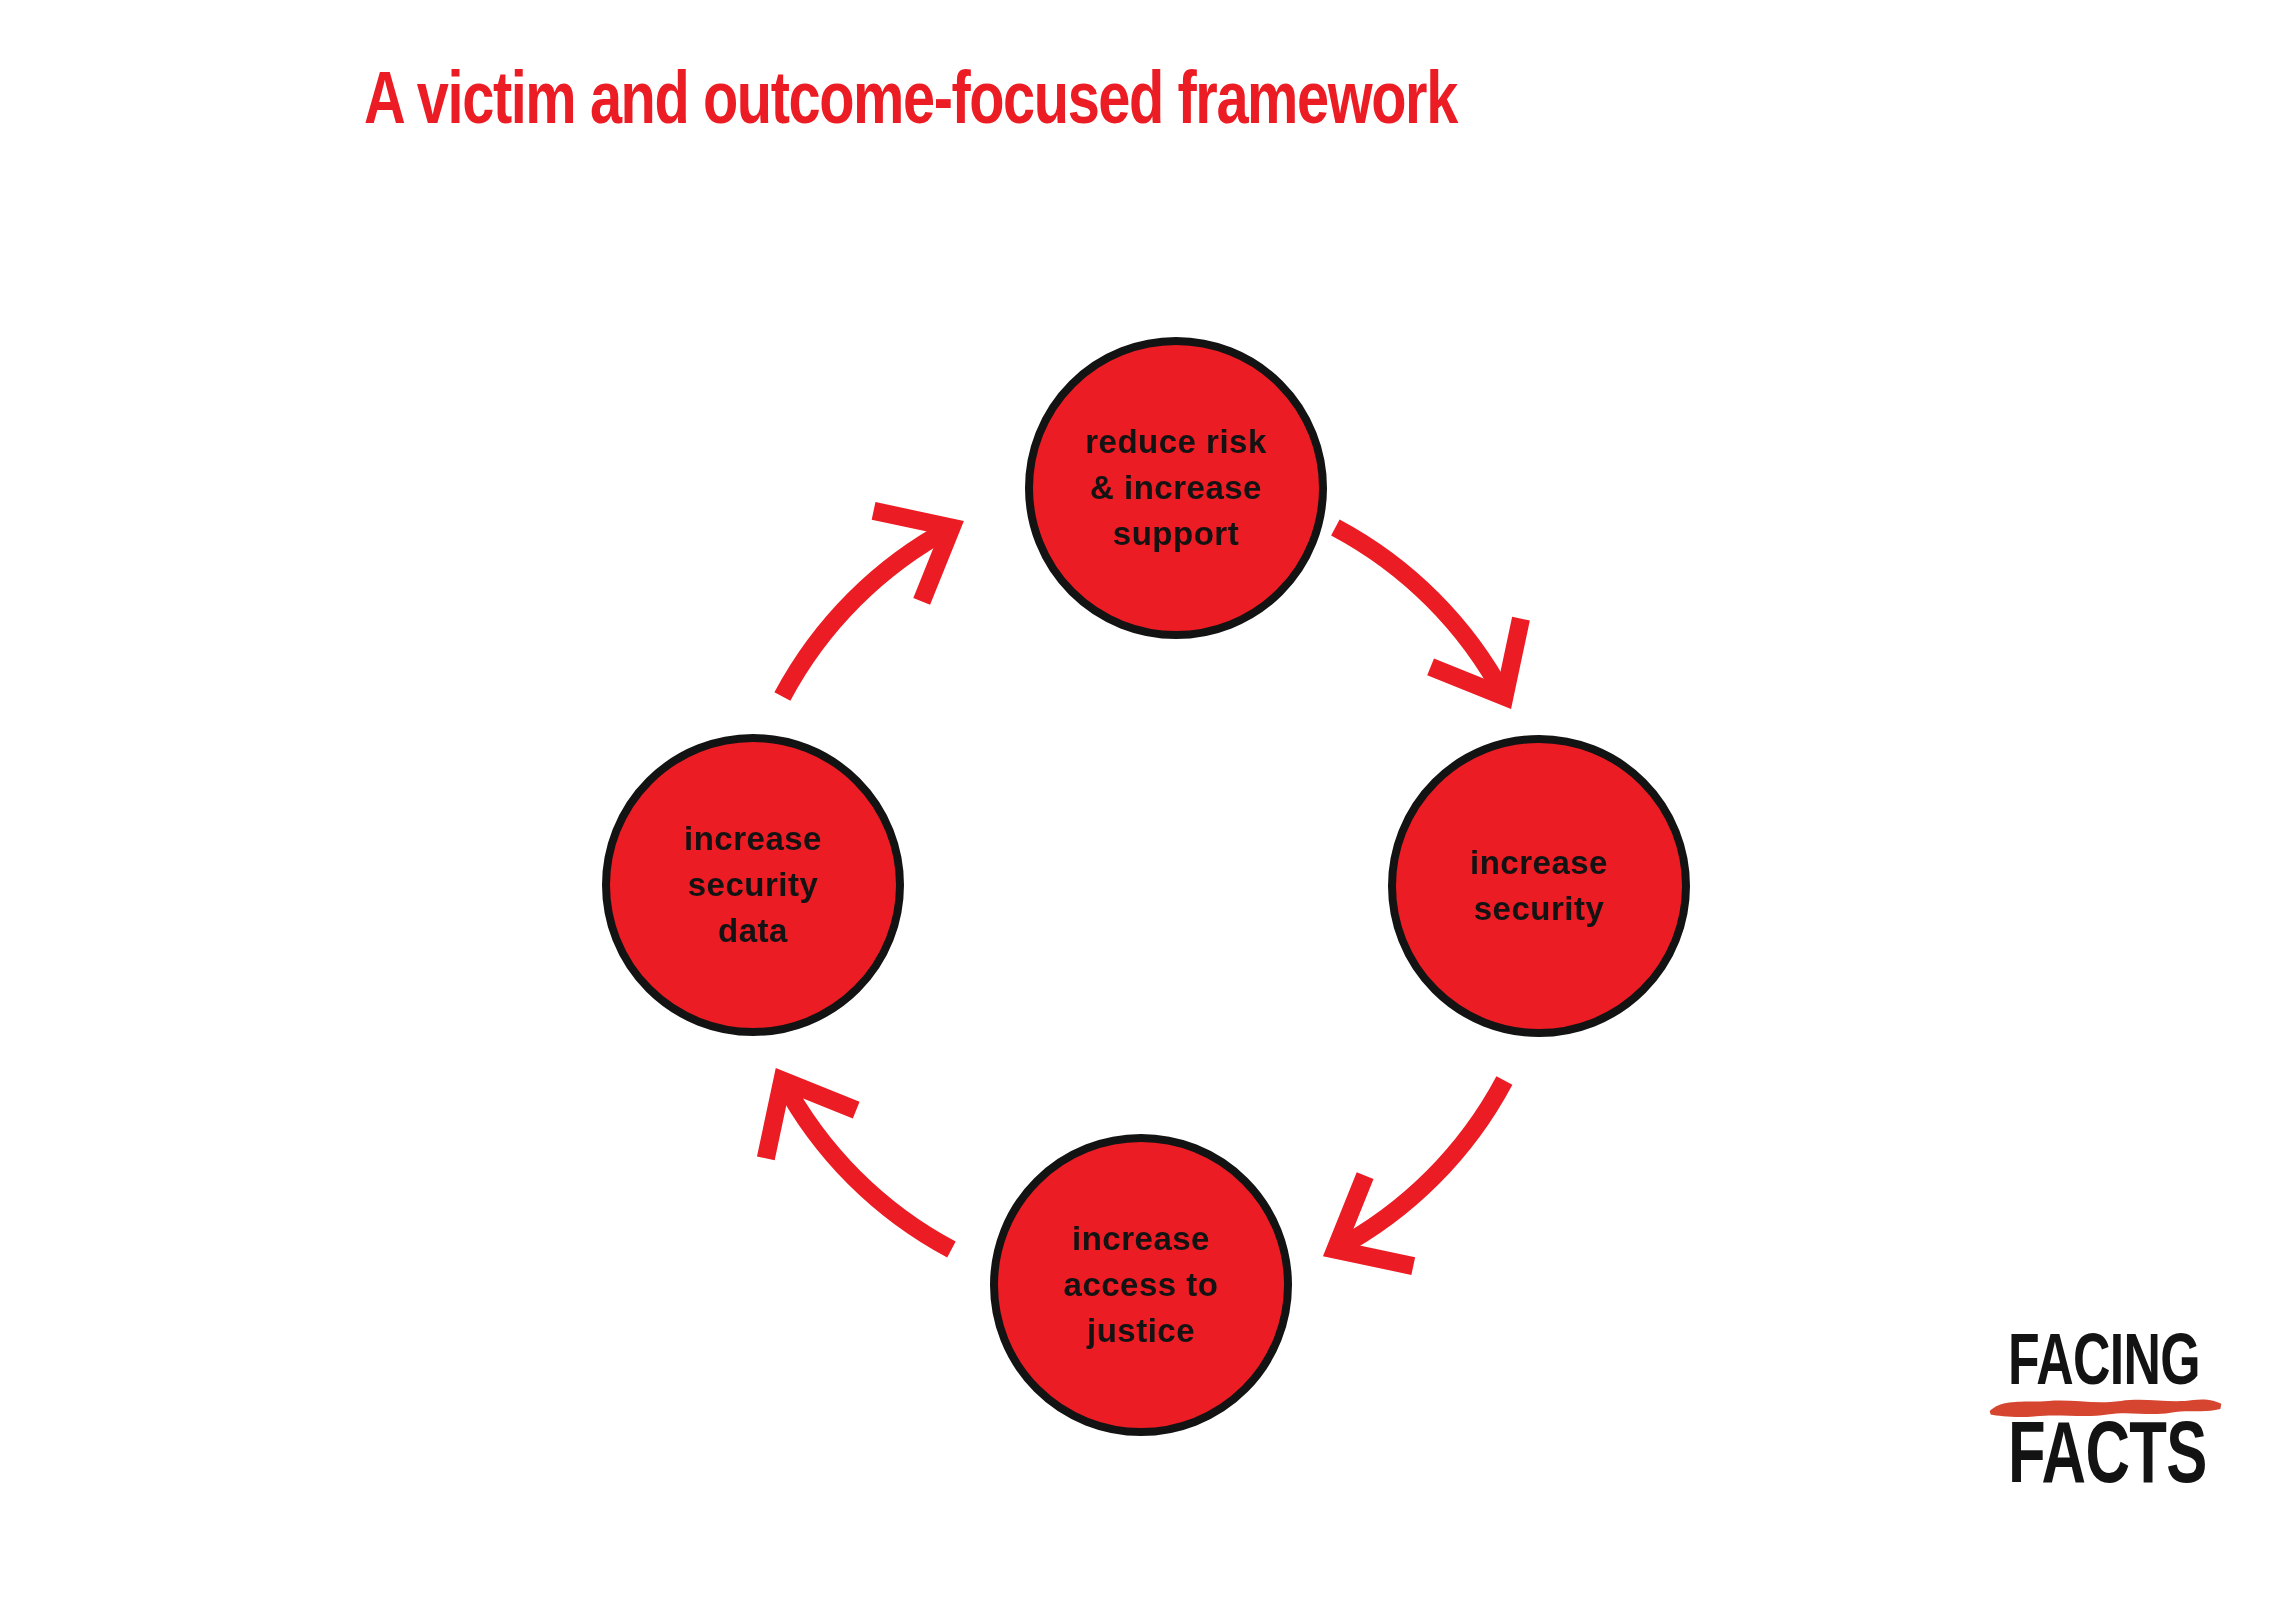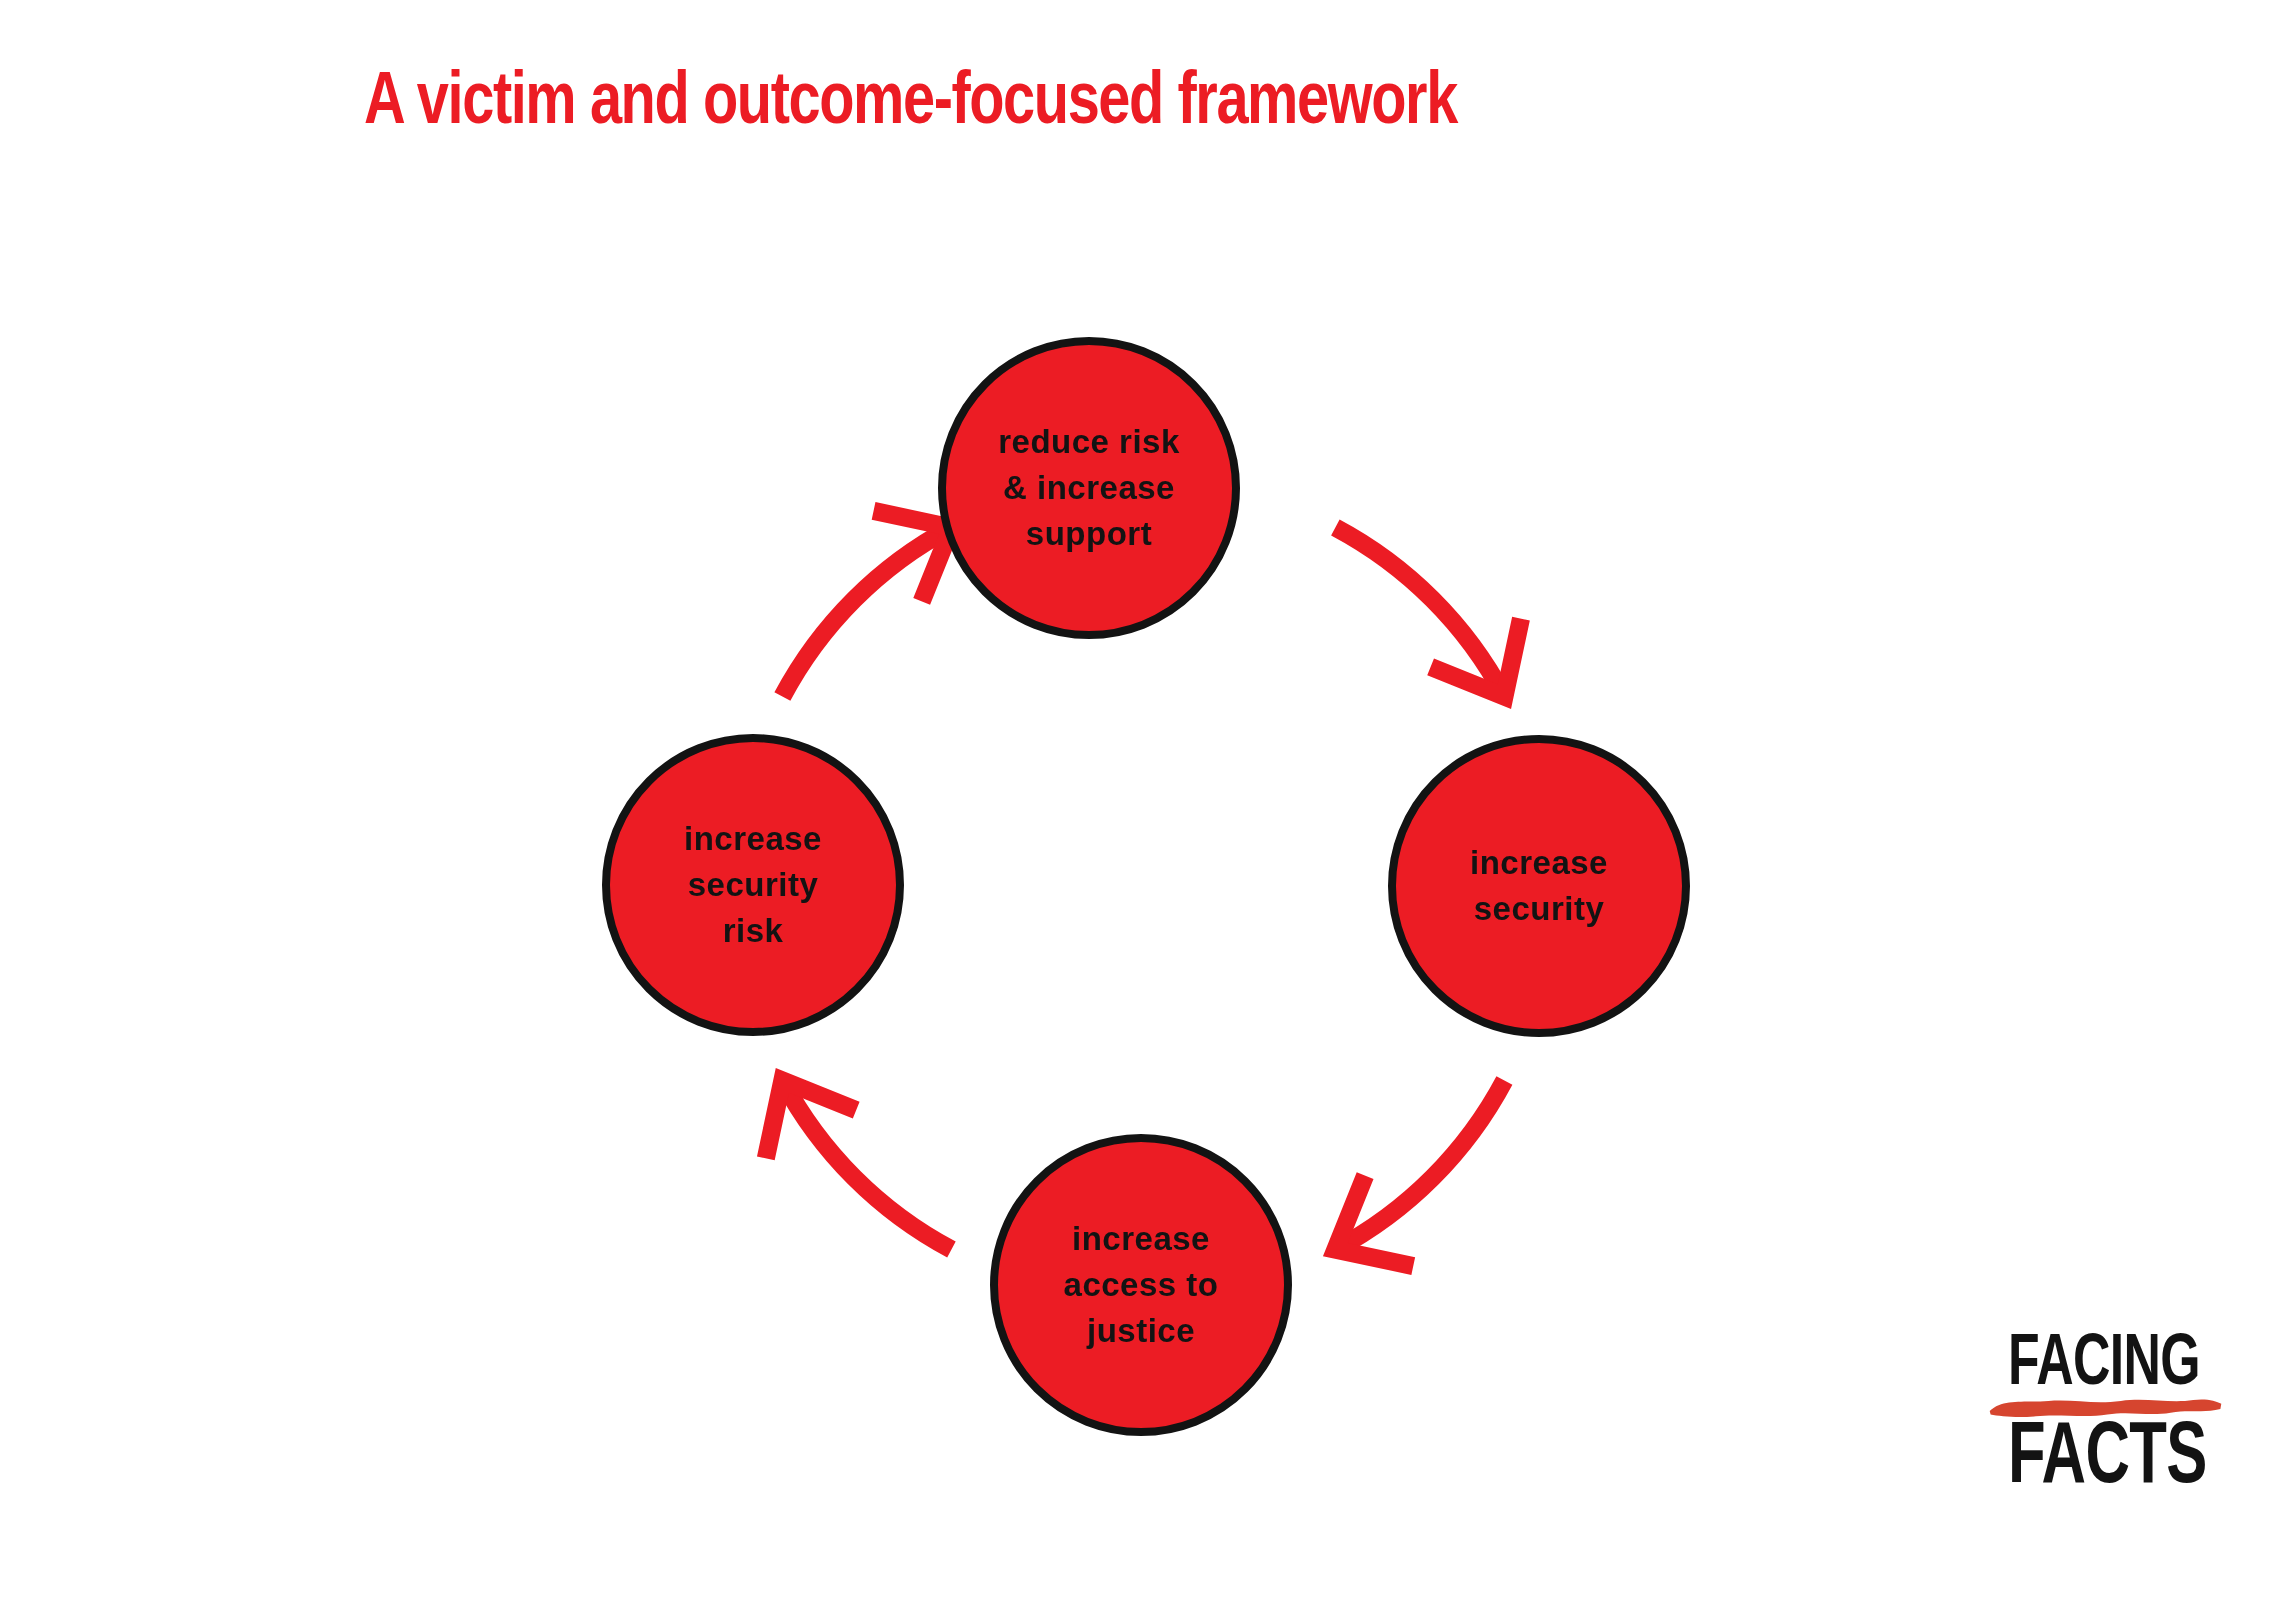--- a/index.html
+++ b/index.html
@@ -38,21 +38,21 @@
     border: 8.1px solid var(--ink, #131313);
     display: flex; flex-direction: column;
     align-items: center; justify-content: center;
     text-align: center;
     color: var(--ink, #131313);
     font-weight: bold;
     font-size: 33px;
     line-height: 46px;
     letter-spacing: 0.5px;
   }
-  #node-top    { left: 938px; top: 337px; }
+  #node-top    { left: 1025px; top: 337px; }
   #node-right  { left: 1388px; top: 735px; }
   #node-bottom { left: 990px; top: 1134px; }
   #node-left   { left: 602px;  top: 734px; }
 
   
   svg.arrows { position: absolute; left: 0; top: 0; pointer-events: none; }
   .arc, .chev {
     fill: none;
     stroke: var(--red, #ec1c24);
     stroke-width: 20;
@@ -106,21 +106,21 @@
 
   <div class="node" id="node-bottom">
     <span>increase</span>
     <span>access to</span>
     <span>justice</span>
   </div>
 
   <div class="node" id="node-left">
     <span>increase</span>
     <span>security</span>
-    <span>risk</span>
+    <span>data</span>
   </div>
 
   <div class="logo">
     <span class="logo-line logo-facing">FACING</span>
     <svg class="logo-brush" width="237" height="29" viewBox="0 0 262 32">
       <path d="M3 22 C 18 8, 42 13, 68 11 C 96 9, 118 15, 148 11
                C 176 7, 203 14, 228 10 C 242 8, 253 11, 259 14
                L 258 20 C 240 25, 224 20, 203 24 C 178 28, 158 22, 133 26
                C 108 30, 78 25, 54 28 C 34 30, 14 28, 4 26 Z"></path>
     </svg>

